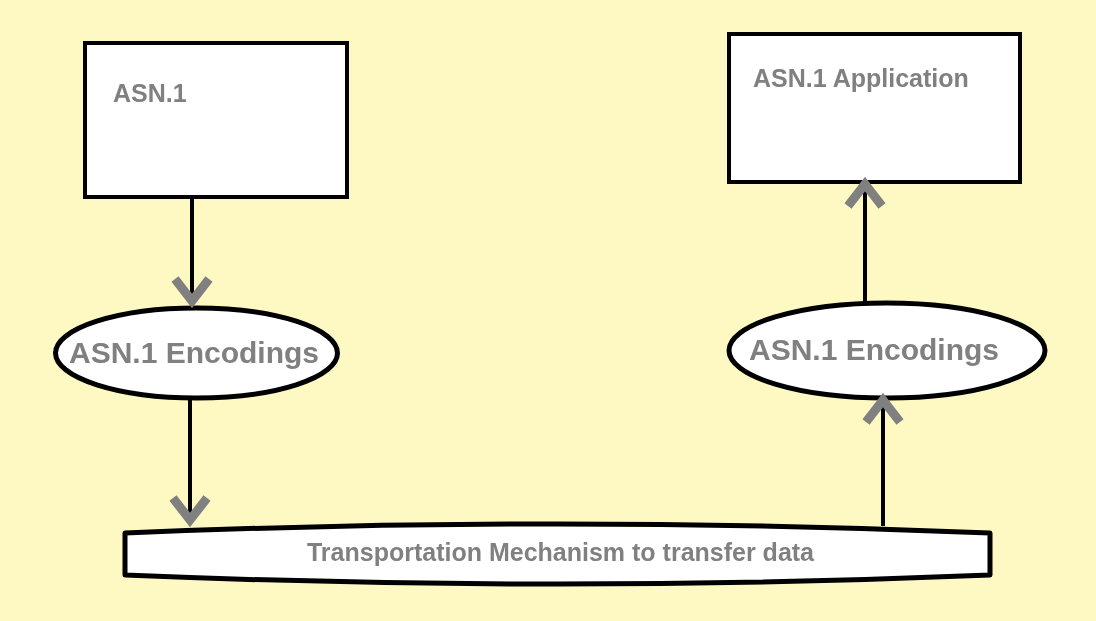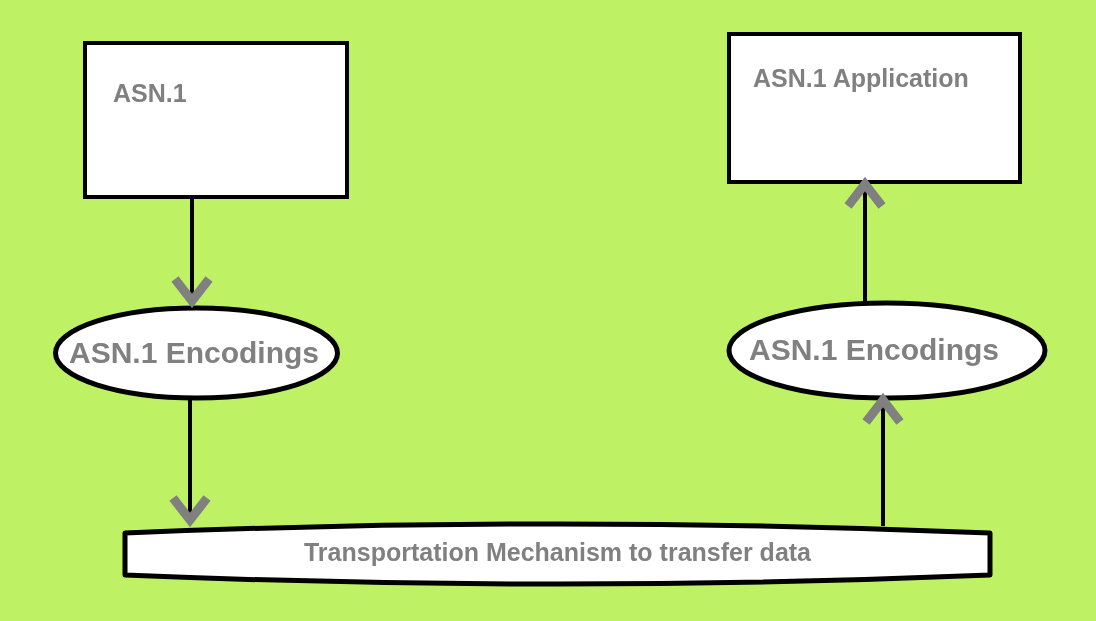--- a/index.html
+++ b/index.html
@@ -7,21 +7,21 @@
     padding: 0;
     background: #ffffff;
   }
   body {
     font-family: "Liberation Sans", sans-serif;
   }
   #canvas {
     position: relative;
     width: 1096px;
     height: 621px;
-    background: #bef264;
+    background: #fef9c3;
     overflow: hidden;
   }
   .node-text {
     color: #808080;
     font-weight: bold;
     font-family: "Liberation Sans", sans-serif;
     white-space: pre;
     line-height: 1.28;
   }
 
@@ -101,20 +101,21 @@
     box-sizing: border-box;
   }
 
   
   #transport-cylinder {
     position: absolute;
     left: 122px;
     top: 521px;
     width: 871px;
     height: 66px;
+    padding-left: 6px;
   }
   #transport-cylinder svg {
     position: absolute;
     left: 0;
     top: 0;
     overflow: visible;
   }
   #transport-cylinder .node-text {
     position: absolute;
     left: 0;

